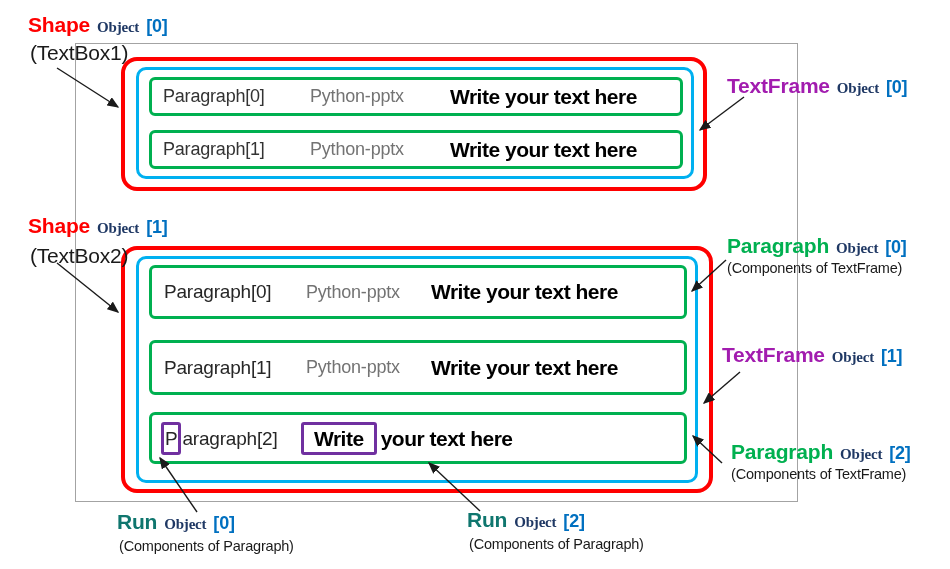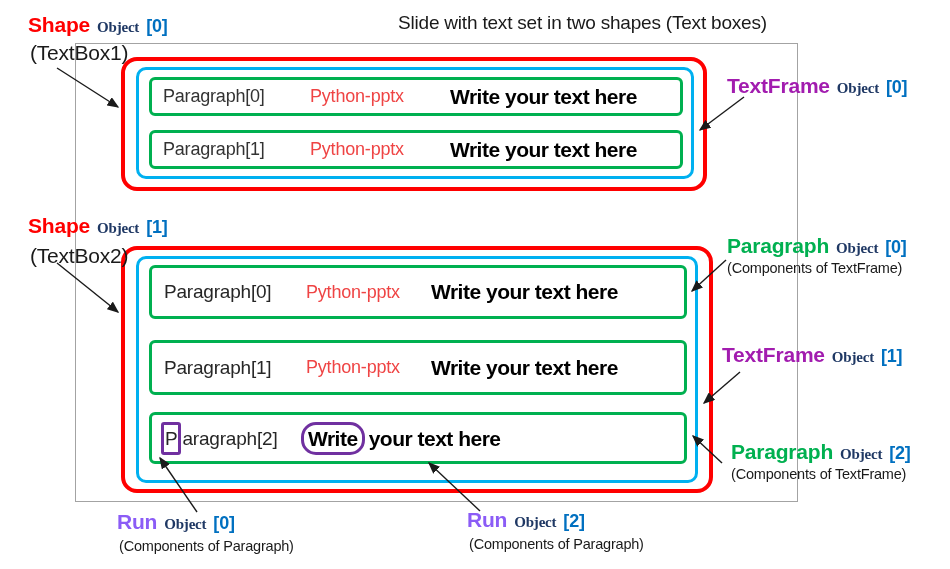--- a/index.html
+++ b/index.html
@@ -31,42 +31,42 @@
     background:#ffffff; display:flex; align-items:center; z-index:1;
     white-space:nowrap;
   }
   .row-b1 { width:534px; height:39px; }
   .row-b2 { width:538px; }
   .r1a { top:77px; }  .r1b { top:130px; }
   .r2a { top:265px; height:54px; }
   .r2b { top:340px; height:55px; }
   .r2c { top:412px; height:52px; }
   .row .p   { margin-left:11px; width:147px; font-size:18px; color:#333333; }
-  .row .lib { width:140px; font-size:18px; color:#ef4444; }
+  .row .lib { width:140px; font-size:18px; color:#737373; }
   .row .wr  { font-size:21px; font-weight:600; color:#000000; letter-spacing:-0.5px; }
   .row-b2 .p   { margin-left:12px; width:142px; font-size:19px; color:#262626; }
   .row-b2 .lib { width:125px; }
   
   .runbox {
     display:inline-block; border:3px solid #7030a0; border-radius:3px;
     padding:4px 1px; margin:0 1px 0 -3px; line-height:1;
   }
-  .runbox.word { padding:3px 4px; margin:0 4px 0 -5px;border-radius:15px; }
+  .runbox.word { padding:3px 10px; margin:0 4px 0 -5px; }
   
   .obj-label {
     position:absolute; display:flex; align-items:baseline; gap:7px;
     font-weight:bold; white-space:nowrap; z-index:2;
   }
   .obj-label .nm { font-size:21px; }
   .obj-label .ow { font-size:15px; color:#1f3864;font-family:Liberation Serif, serif; }
   .obj-label .ix { font-size:18px; color:#0070c0; }
   .c-shape .nm { color:#ff0000;text-align:center; }
   .c-tf    .nm { color:#a21caf; }
   .c-par   .nm { color:#00b050; }
-  .c-run   .nm { color:#8b5cf6; }
+  .c-run   .nm { color:#0f766e; }
   .sub-label {
     position:absolute; font-size:21px; color:#1a1a1a; white-space:nowrap; z-index:2;
   }
   .sub-sm { font-size:14.5px; }
   .lbl-shape0 { left:28px;  top:13px; }
   .sub-tb1    { left:30px;  top:41px; }
   .lbl-tf0    { left:727px; top:74px; }
   .lbl-shape1 { left:28px;  top:214px; }
   .sub-tb2    { left:30px;  top:244px; }
   .lbl-par0   { left:727px; top:234px; }
@@ -81,21 +81,20 @@
   .arrows { position:absolute; left:0; top:0; width:950px; height:569px;
             z-index:3; pointer-events:none; }
 </style>
 </head>
 <body>
 
 <div class="canvas">
 
   <div class="slide"></div>
 
-  <div class="title">Slide with text set in two shapes (Text boxes)</div>
 
   <div class="obj-label c-shape lbl-shape0">
     <span class="nm">Shape</span>
     <span class="ow">Object</span>
     <span class="ix">[0]</span>
   </div>
   <div class="sub-label sub-tb1">(TextBox1)</div>
 
   <div class="frame red red1"></div>
   <div class="frame cyan cyan1"></div>

